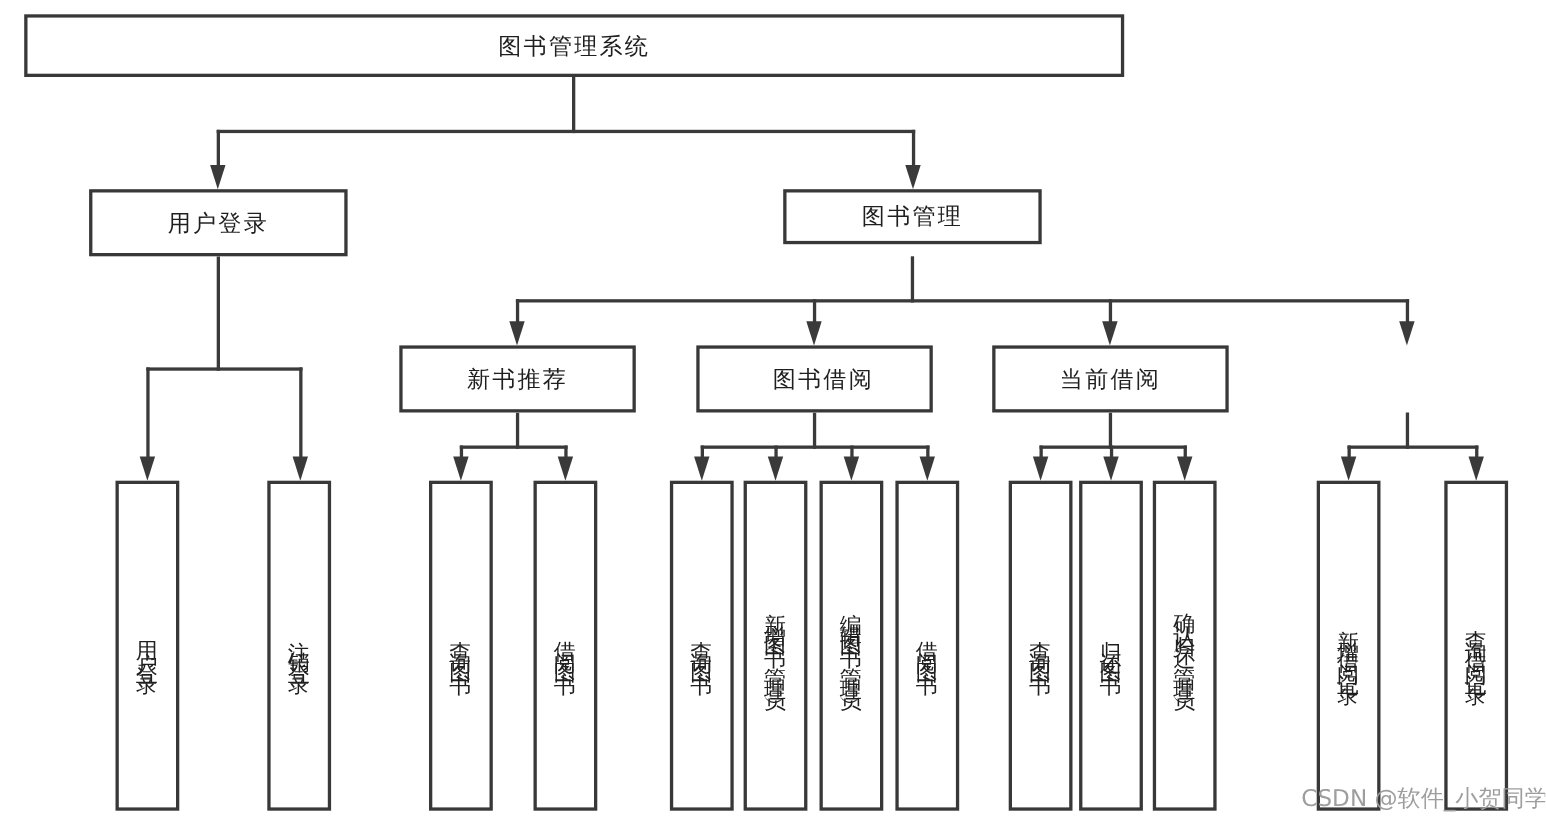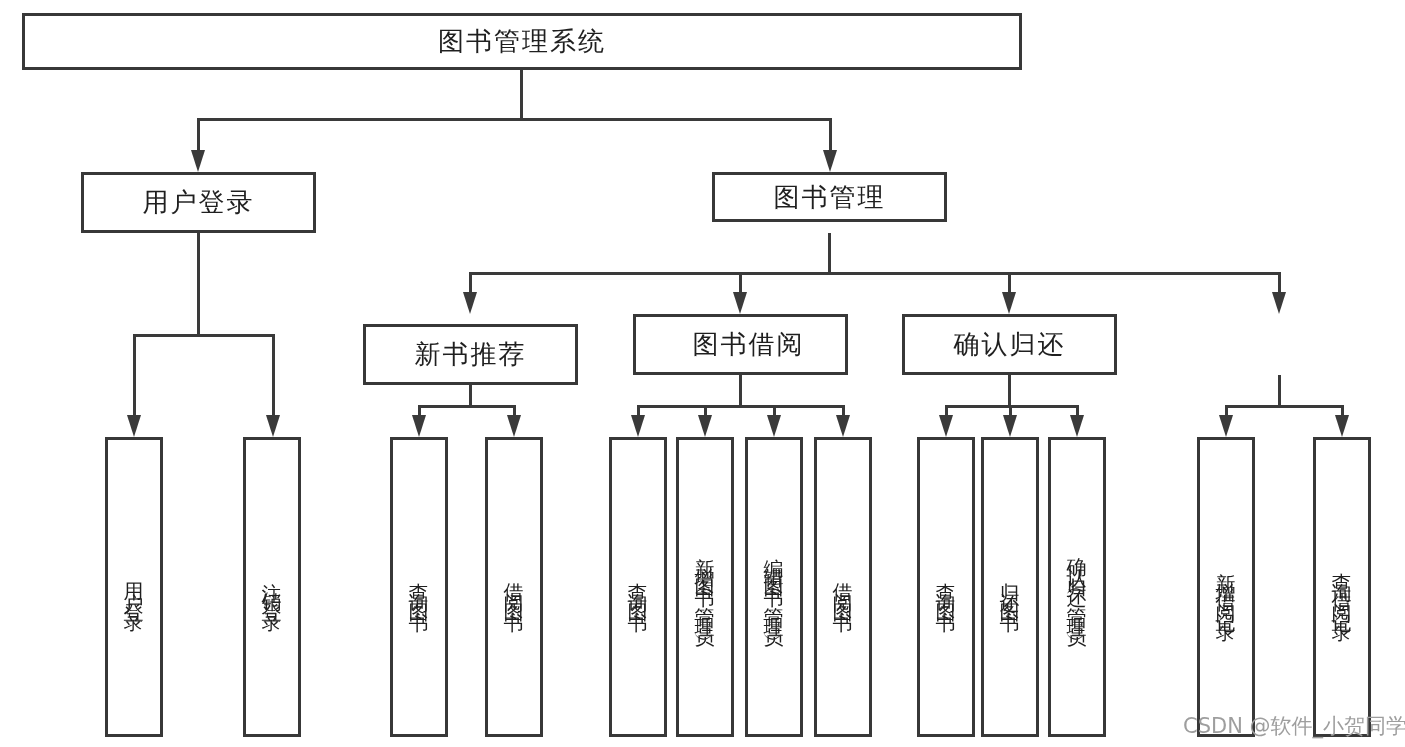--- a/index.html
+++ b/index.html
@@ -15,21 +15,21 @@
   .box {
     position: absolute;
     background: #ffffff;
     border: 3px solid var(--box-border, #383838);
     display: flex;
     align-items: center;
     justify-content: center;
     z-index: 2;
   }
   .box .lbl {
-    font-size: 26px;
+    font-size: 21px;
     color: var(--text, #1f1f1f);
     letter-spacing: 2px;
     white-space: nowrap;
   }
   .vbox .lbl {
     writing-mode: vertical-lr;
     text-orientation: mixed;
     font-size: 20px;
     letter-spacing: 10px;
     line-height: 1;
@@ -92,28 +92,28 @@
   <div class="ln" style="left:469px; top:272px; width:812px; height:3px;"></div>
   <div class="ln" style="left:469px; top:272px; width:3px; height:24px;"></div>
   <div class="ar" style="left:463px; top:292px;"></div>
   <div class="ln" style="left:739px; top:272px; width:3px; height:24px;"></div>
   <div class="ar" style="left:733px; top:292px;"></div>
   <div class="ln" style="left:1008px; top:272px; width:3px; height:24px;"></div>
   <div class="ar" style="left:1002px; top:292px;"></div>
   <div class="ln" style="left:1278px; top:272px; width:3px; height:24px;"></div>
   <div class="ar" style="left:1272px; top:292px;"></div>
 
-  <div class="box" style="left:363px; top:324px; width:215px; height:61px;">
+  <div class="box" style="left:363px; top:314px; width:215px; height:61px;">
     <span class="lbl">新书推荐</span>
   </div>
   <div class="box" style="left:633px; top:314px; width:215px; height:61px;padding-left:16px;">
     <span class="lbl">图书借阅</span>
   </div>
   <div class="box" style="left:902px; top:314px; width:215px; height:61px;">
-    <span class="lbl">确认归还</span>
+    <span class="lbl">当前借阅</span>
   </div>
 
   <div class="ln" style="left:469px; top:375px; width:3px; height:33px;"></div>
   <div class="ln" style="left:418px; top:405px; width:98px; height:3px;"></div>
   <div class="ln" style="left:418px; top:405px; width:3px; height:12px;"></div>
   <div class="ar" style="left:412px; top:415px;"></div>
   <div class="ln" style="left:513px; top:405px; width:3px; height:12px;"></div>
   <div class="ar" style="left:507px; top:415px;"></div>
 
   <div class="ln" style="left:739px; top:375px; width:3px; height:33px;"></div>

